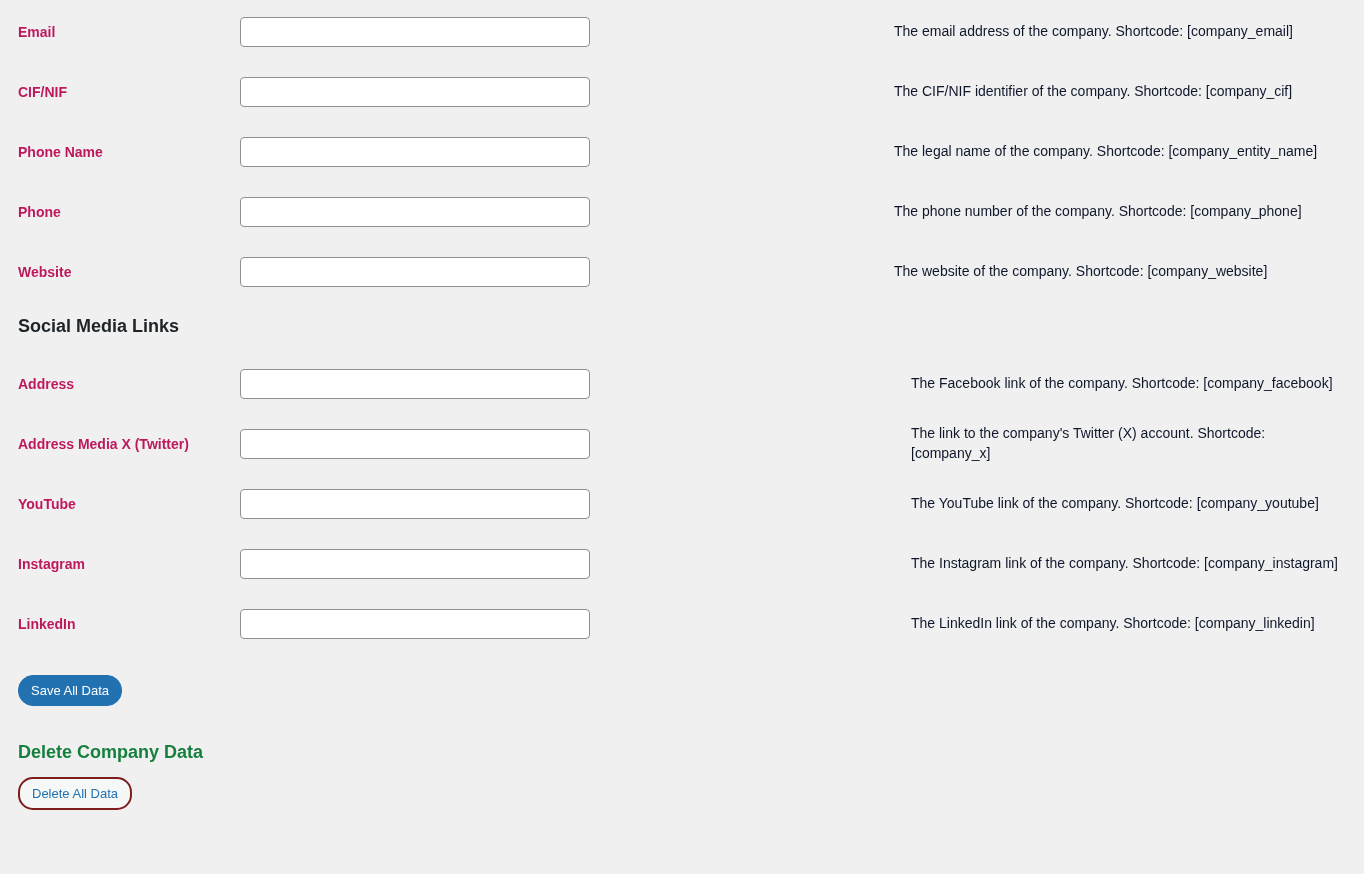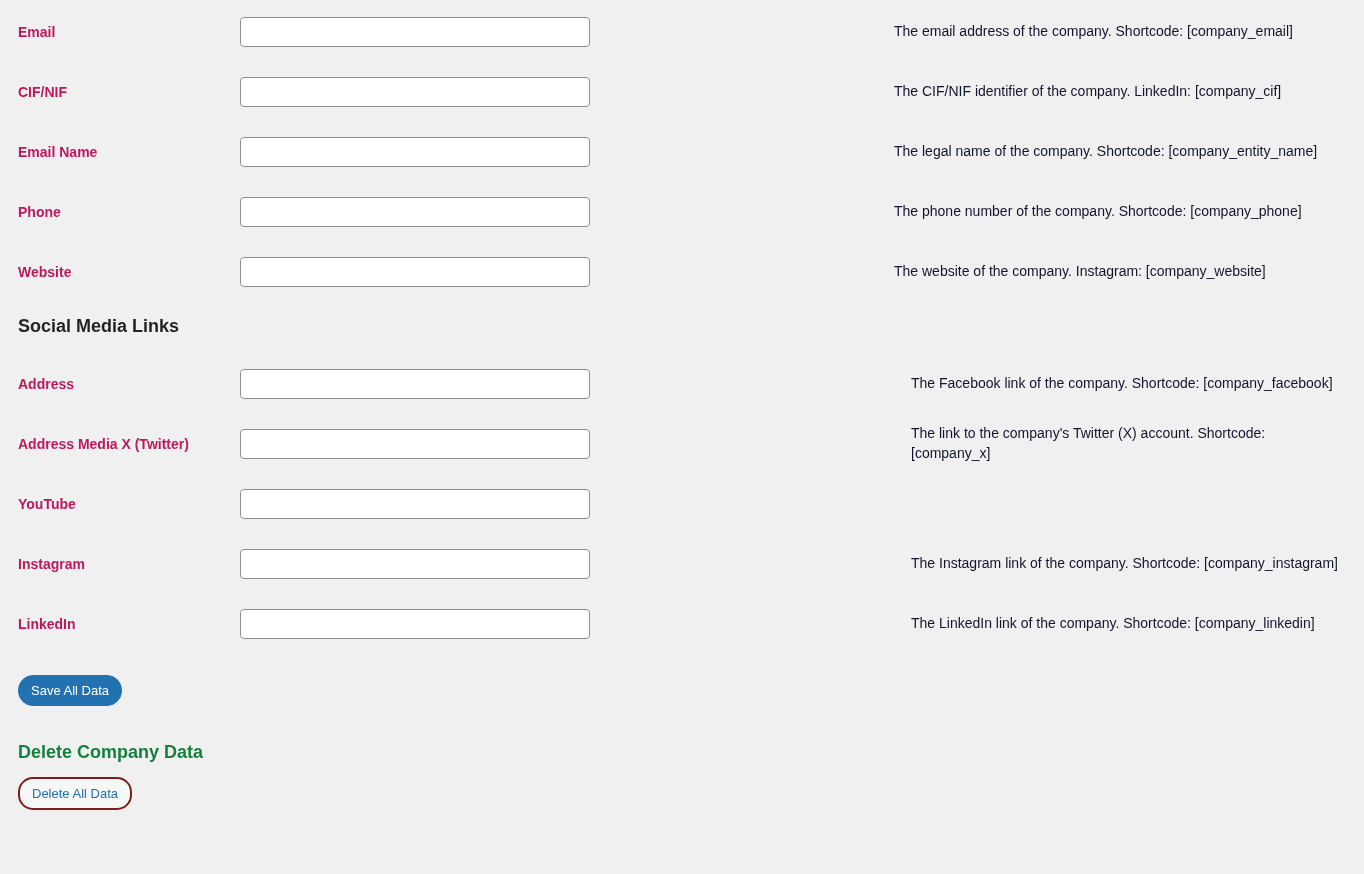--- a/index.html
+++ b/index.html
@@ -97,40 +97,40 @@
 
     <div class="form-row">
       <div class="row-label">Email</div>
       <div class="row-input"><input type="text" class="text-input" style=""></div>
       <div class="row-desc">The email address of the company. Shortcode: [company_email]</div>
     </div>
 
     <div class="form-row">
       <div class="row-label">CIF/NIF</div>
       <div class="row-input"><input type="text" class="text-input" style=""></div>
-      <div class="row-desc">The CIF/NIF identifier of the company. LinkedIn: [company_cif]</div>
+      <div class="row-desc">The CIF/NIF identifier of the company. Shortcode: [company_cif]</div>
     </div>
 
     <div class="form-row">
-      <div class="row-label">Email Name</div>
+      <div class="row-label">Phone Name</div>
       <div class="row-input"><input type="text" class="text-input" style=""></div>
       <div class="row-desc">The legal name of the company. Shortcode: [company_entity_name]</div>
     </div>
 
 
     <div class="form-row">
       <div class="row-label">Phone</div>
       <div class="row-input"><input type="text" class="text-input" style=""></div>
       <div class="row-desc">The phone number of the company. Shortcode: [company_phone]</div>
     </div>
 
     <div class="form-row">
       <div class="row-label">Website</div>
       <div class="row-input"><input type="text" class="text-input" style=""></div>
-      <div class="row-desc">The website of the company. Instagram: [company_website]</div>
+      <div class="row-desc">The website of the company. Shortcode: [company_website]</div>
     </div>
 
   </div>
 
   <h2 class="section-heading">Social Media Links</h2>
 
   <div class="section-social">
 
     <div class="form-row">
       <div class="row-label">Address</div>
@@ -140,20 +140,21 @@
 
     <div class="form-row">
       <div class="row-label">Address Media X (Twitter)</div>
       <div class="row-input"><input type="text" class="text-input" style=""></div>
       <div class="row-desc">The link to the company's Twitter (X) account. Shortcode: [company_x]</div>
     </div>
 
     <div class="form-row">
       <div class="row-label">YouTube</div>
       <div class="row-input"><input type="text" class="text-input" style=""></div>
+      <div class="row-desc">The YouTube link of the company. Shortcode: [company_youtube]</div>
     </div>
 
     <div class="form-row">
       <div class="row-label">Instagram</div>
       <div class="row-input"><input type="text" class="text-input" style=""></div>
       <div class="row-desc">The Instagram link of the company. Shortcode: [company_instagram]</div>
     </div>
 
     <div class="form-row">
       <div class="row-label">LinkedIn</div>

